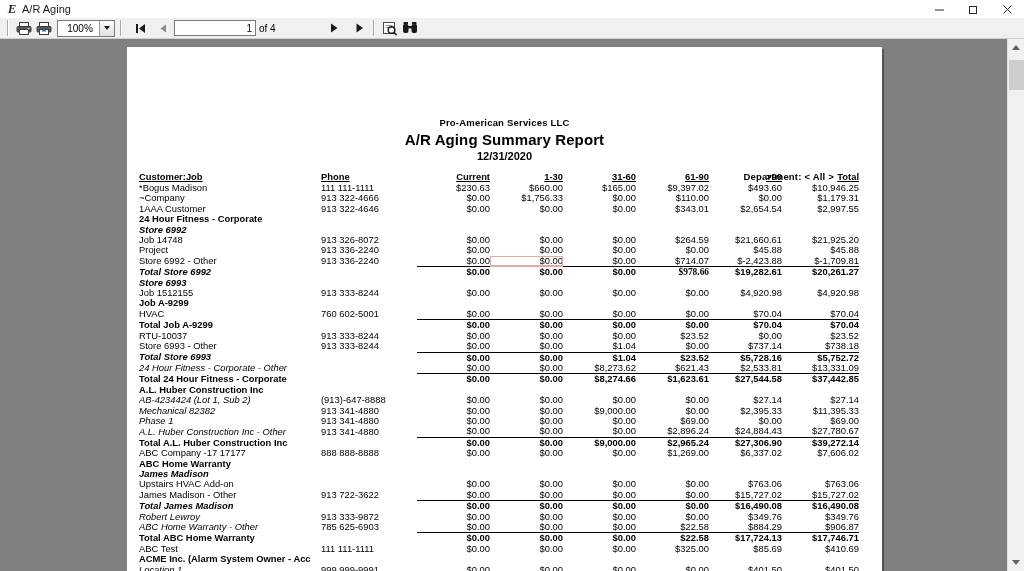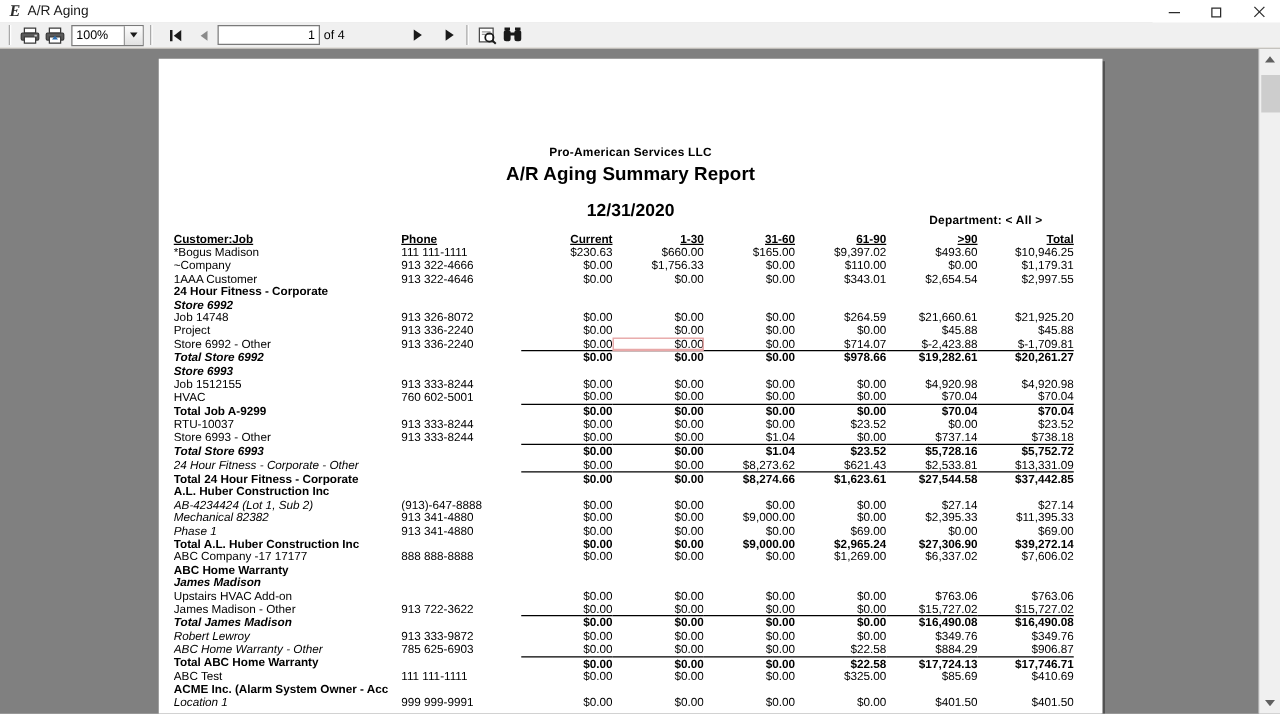--- a/index.html
+++ b/index.html
@@ -82,20 +82,21 @@
     border: 1px solid #7a7a7a;
     background: #ffffff;
     display: flex; align-items: center;
     margin-left: 3px;
     position: relative;
   }
   .zoom-val {
     font-size: 10px; color: #000;
     padding-left: 3px; flex: 1;
     line-height: 15px;
+    text-align: center;
   }
   .zoom-arrow {
     width: 15px; height: 15px;
     background: linear-gradient(#fcfcfc,#e1e1e1);
     border-left: 1px solid #9a9a9a;
     display: flex; align-items: center; justify-content: center;
   }
   .caret-down {
     width: 0; height: 0;
     border-left: 3px solid transparent;
@@ -167,23 +168,23 @@
   }
   .rpt-title {
     text-align: center;
     font-size: 15px;
     font-weight: bold;
     margin-top: 3px;
     letter-spacing: .1px;
   }
   .rpt-date {
     text-align: center;
-    font-size: 14px;
+    font-size: 11px;
     font-weight: bold;
-    margin-top: 12px;
+    margin-top: 2px;
   }
 
   table.grid {
     border-collapse: collapse;
     margin-top: 9px;
     margin-left: 12px;
     width: 720px;
     table-layout: fixed;
     font-size: 9.4px;
   }
@@ -481,21 +482,21 @@
                   <td class="num" style="border-bottom: 1px solid rgb(0, 0, 0);">$714.07</td>
                   <td class="num" style="border-bottom: 1px solid rgb(0, 0, 0);">$-2,423.88</td>
                   <td class="num" style="border-bottom: 1px solid rgb(0, 0, 0);">$-1,709.81</td>
                 </tr>
                 <tr class="b total-row ">
                   <td class="name ind1">Total Store 6992</td>
                   <td class="phone"></td>
                   <td class="num" style="border-top: none;">$0.00</td>
                   <td class="num" style="border-top: none;">$0.00</td>
                   <td class="num" style="border-top: none;">$0.00</td>
-                  <td class="num" style="border-top: none;">$978.66</td>
+                  <td class="num" style="border-top: none; font-family: Liberation Serif, serif;">$978.66</td>
                   <td class="num" style="border-top: none;">$19,282.61</td>
                   <td class="num" style="border-top: none;">$20,261.27</td>
                 </tr>
                 <tr class="b ">
                   <td class="name ind1">Store 6993</td>
                   <td class="phone"></td>
                   <td class="num"></td>
                   <td class="num"></td>
                   <td class="num"></td>
                   <td class="num"></td>
@@ -504,20 +505,30 @@
                 </tr>
                 <tr>
                   <td class="name ind2">Job 1512155</td>
                   <td class="phone">913 333-8244</td>
                   <td class="num">$0.00</td>
                   <td class="num">$0.00</td>
                   <td class="num">$0.00</td>
                   <td class="num">$0.00</td>
                   <td class="num">$4,920.98</td>
                   <td class="num">$4,920.98</td>
+                </tr>
+                <tr class="b ">
+                  <td class="name ind2">Job A-9299</td>
+                  <td class="phone"></td>
+                  <td class="num"></td>
+                  <td class="num"></td>
+                  <td class="num"></td>
+                  <td class="num"></td>
+                  <td class="num"></td>
+                  <td class="num"></td>
                 </tr>
                 <tr>
                   <td class="name ind3">HVAC</td>
                   <td class="phone">760 602-5001</td>
                   <td class="num" style="border-bottom: 1px solid rgb(0, 0, 0);">$0.00</td>
                   <td class="num" style="border-bottom: 1px solid rgb(0, 0, 0);">$0.00</td>
                   <td class="num" style="border-bottom: 1px solid rgb(0, 0, 0);">$0.00</td>
                   <td class="num" style="border-bottom: 1px solid rgb(0, 0, 0);">$0.00</td>
                   <td class="num" style="border-bottom: 1px solid rgb(0, 0, 0);">$70.04</td>
                   <td class="num" style="border-bottom: 1px solid rgb(0, 0, 0);">$70.04</td>
@@ -614,20 +625,30 @@
                 </tr>
                 <tr>
                   <td class="name ind1">Phase 1</td>
                   <td class="phone">913 341-4880</td>
                   <td class="num">$0.00</td>
                   <td class="num">$0.00</td>
                   <td class="num">$0.00</td>
                   <td class="num">$69.00</td>
                   <td class="num">$0.00</td>
                   <td class="num">$69.00</td>
+                </tr>
+                <tr>
+                  <td class="name ind1">A.L. Huber Construction Inc - Other</td>
+                  <td class="phone">913 341-4880</td>
+                  <td class="num" style="border-bottom: 1px solid rgb(0, 0, 0);">$0.00</td>
+                  <td class="num" style="border-bottom: 1px solid rgb(0, 0, 0);">$0.00</td>
+                  <td class="num" style="border-bottom: 1px solid rgb(0, 0, 0);">$0.00</td>
+                  <td class="num" style="border-bottom: 1px solid rgb(0, 0, 0);">$2,896.24</td>
+                  <td class="num" style="border-bottom: 1px solid rgb(0, 0, 0);">$24,884.43</td>
+                  <td class="num" style="border-bottom: 1px solid rgb(0, 0, 0);">$27,780.67</td>
                 </tr>
                 <tr class="b total-row ">
                   <td class="name ind0">Total A.L. Huber Construction Inc</td>
                   <td class="phone"></td>
                   <td class="num" style="border-top: none;">$0.00</td>
                   <td class="num" style="border-top: none;">$0.00</td>
                   <td class="num" style="border-top: none;">$9,000.00</td>
                   <td class="num" style="border-top: none;">$2,965.24</td>
                   <td class="num" style="border-top: none;">$27,306.90</td>
                   <td class="num" style="border-top: none;">$39,272.14</td>

